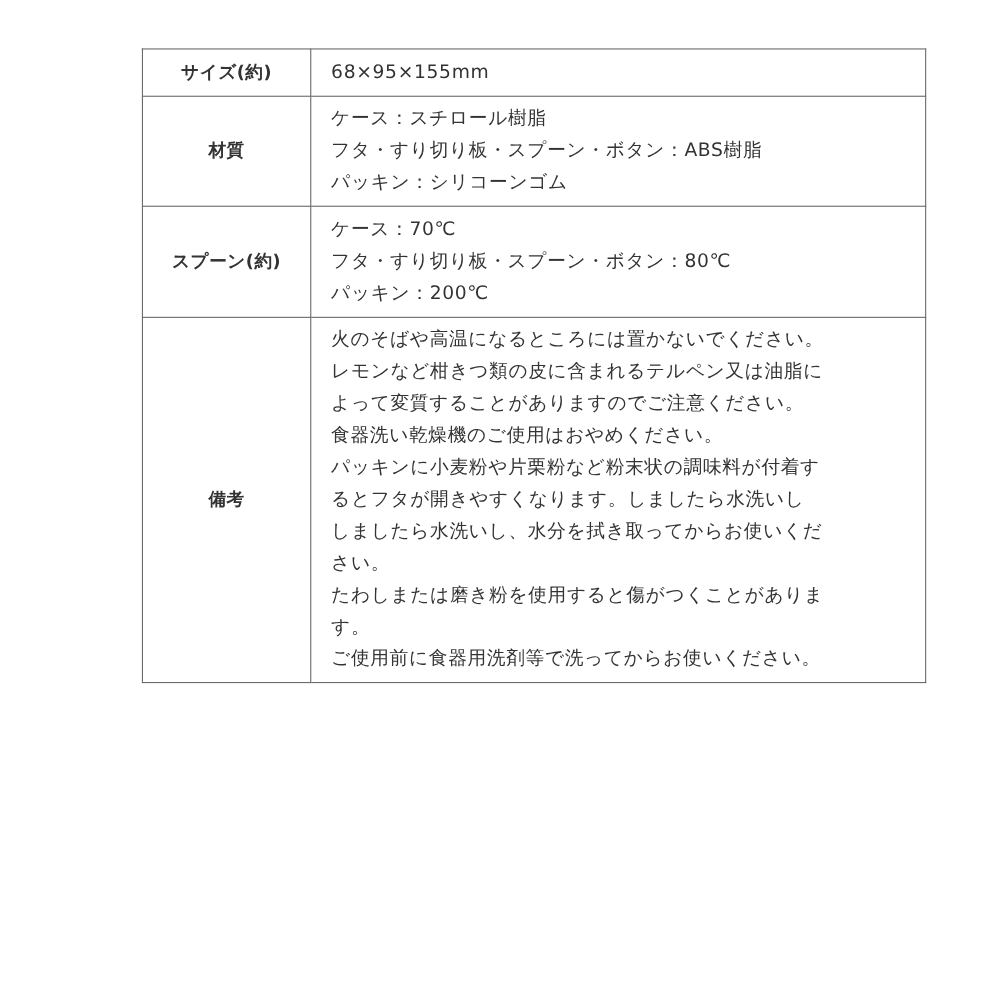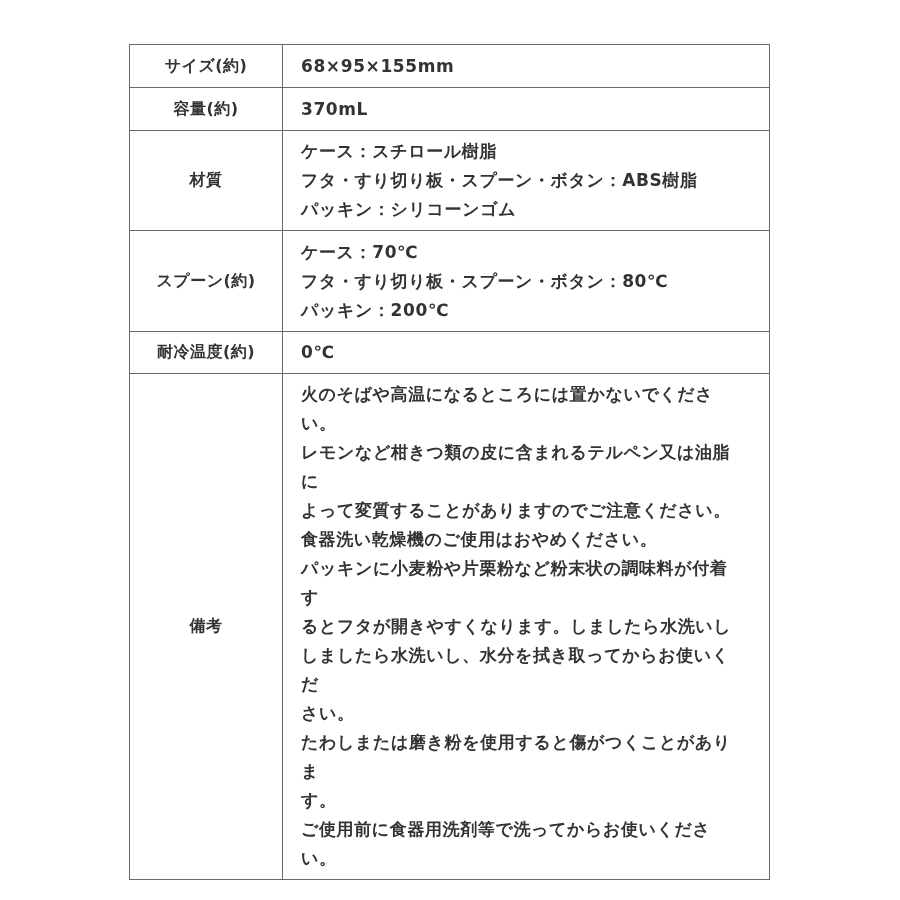--- a/index.html
+++ b/index.html
@@ -12,21 +12,21 @@
       height: 900px;
       position: relative;
       overflow: hidden;
       font-family: "DejaVu Sans", "Liberation Sans", sans-serif;
       color: #333333;
     }
     .spec-table {
       position: absolute;
       left: 129px;
       top: 44px;
-      width: 641px;
+      width: 713px;
       border-collapse: collapse;
       table-layout: fixed;
     }
     .spec-table td {
       border: 1px solid #6a6a6a;
       padding: 0;
       vertical-align: middle;
     }
     .spec-table td.label {
       width: 152px;
@@ -36,67 +36,54 @@
       letter-spacing: 0.5px;
       color: #333;
     }
     .spec-table td.value {
       text-align: left;
       font-size: 17px;
       line-height: 29px;
       padding: 6px 26px 6px 18px;
       color: #333;
       letter-spacing: 0.6px;
-      font-weight: bold;
     }
     .line {
       display: block;
       white-space: nowrap;
     }
     .notes .line {
       white-space: normal;
     }
   </style>
 </head>
 <body>
 
 <table class="spec-table">
   <tbody>
     <tr style="height:43px">
       <td class="label">サイズ(約)</td>
       <td class="value">
         <span class="line">68×95×155mm</span>
       </td>
     </tr>
-    <tr style="height:43px">
-      <td class="label">容量(約)</td>
-      <td class="value">
-        <span class="line">370mL</span>
-      </td>
-    </tr>
     <tr style="height:100px">
       <td class="label">材質</td>
       <td class="value">
         <span class="line">ケース：スチロール樹脂</span>
         <span class="line">フタ・すり切り板・スプーン・ボタン：ABS樹脂</span>
         <span class="line">パッキン：シリコーンゴム</span>
       </td>
     </tr>
     <tr style="height:101px">
       <td class="label">スプーン(約)</td>
       <td class="value">
         <span class="line">ケース：70℃</span>
         <span class="line">フタ・すり切り板・スプーン・ボタン：80℃</span>
         <span class="line">パッキン：200℃</span>
-      </td>
-    </tr>
-    <tr style="height:42px">
-      <td class="label">耐冷温度(約)</td>
-      <td class="value">
-        <span class="line">0℃</span>
       </td>
     </tr>
     <tr style="height:331px">
       <td class="label">備考</td>
       <td class="value notes">
         <span class="line">火のそばや高温になるところには置かないでください。</span>
         <span class="line">レモンなど柑きつ類の皮に含まれるテルペン又は油脂に</span>
         <span class="line">よって変質することがありますのでご注意ください。</span>
         <span class="line">食器洗い乾燥機のご使用はおやめください。</span>
         <span class="line">パッキンに小麦粉や片栗粉など粉末状の調味料が付着す</span>

